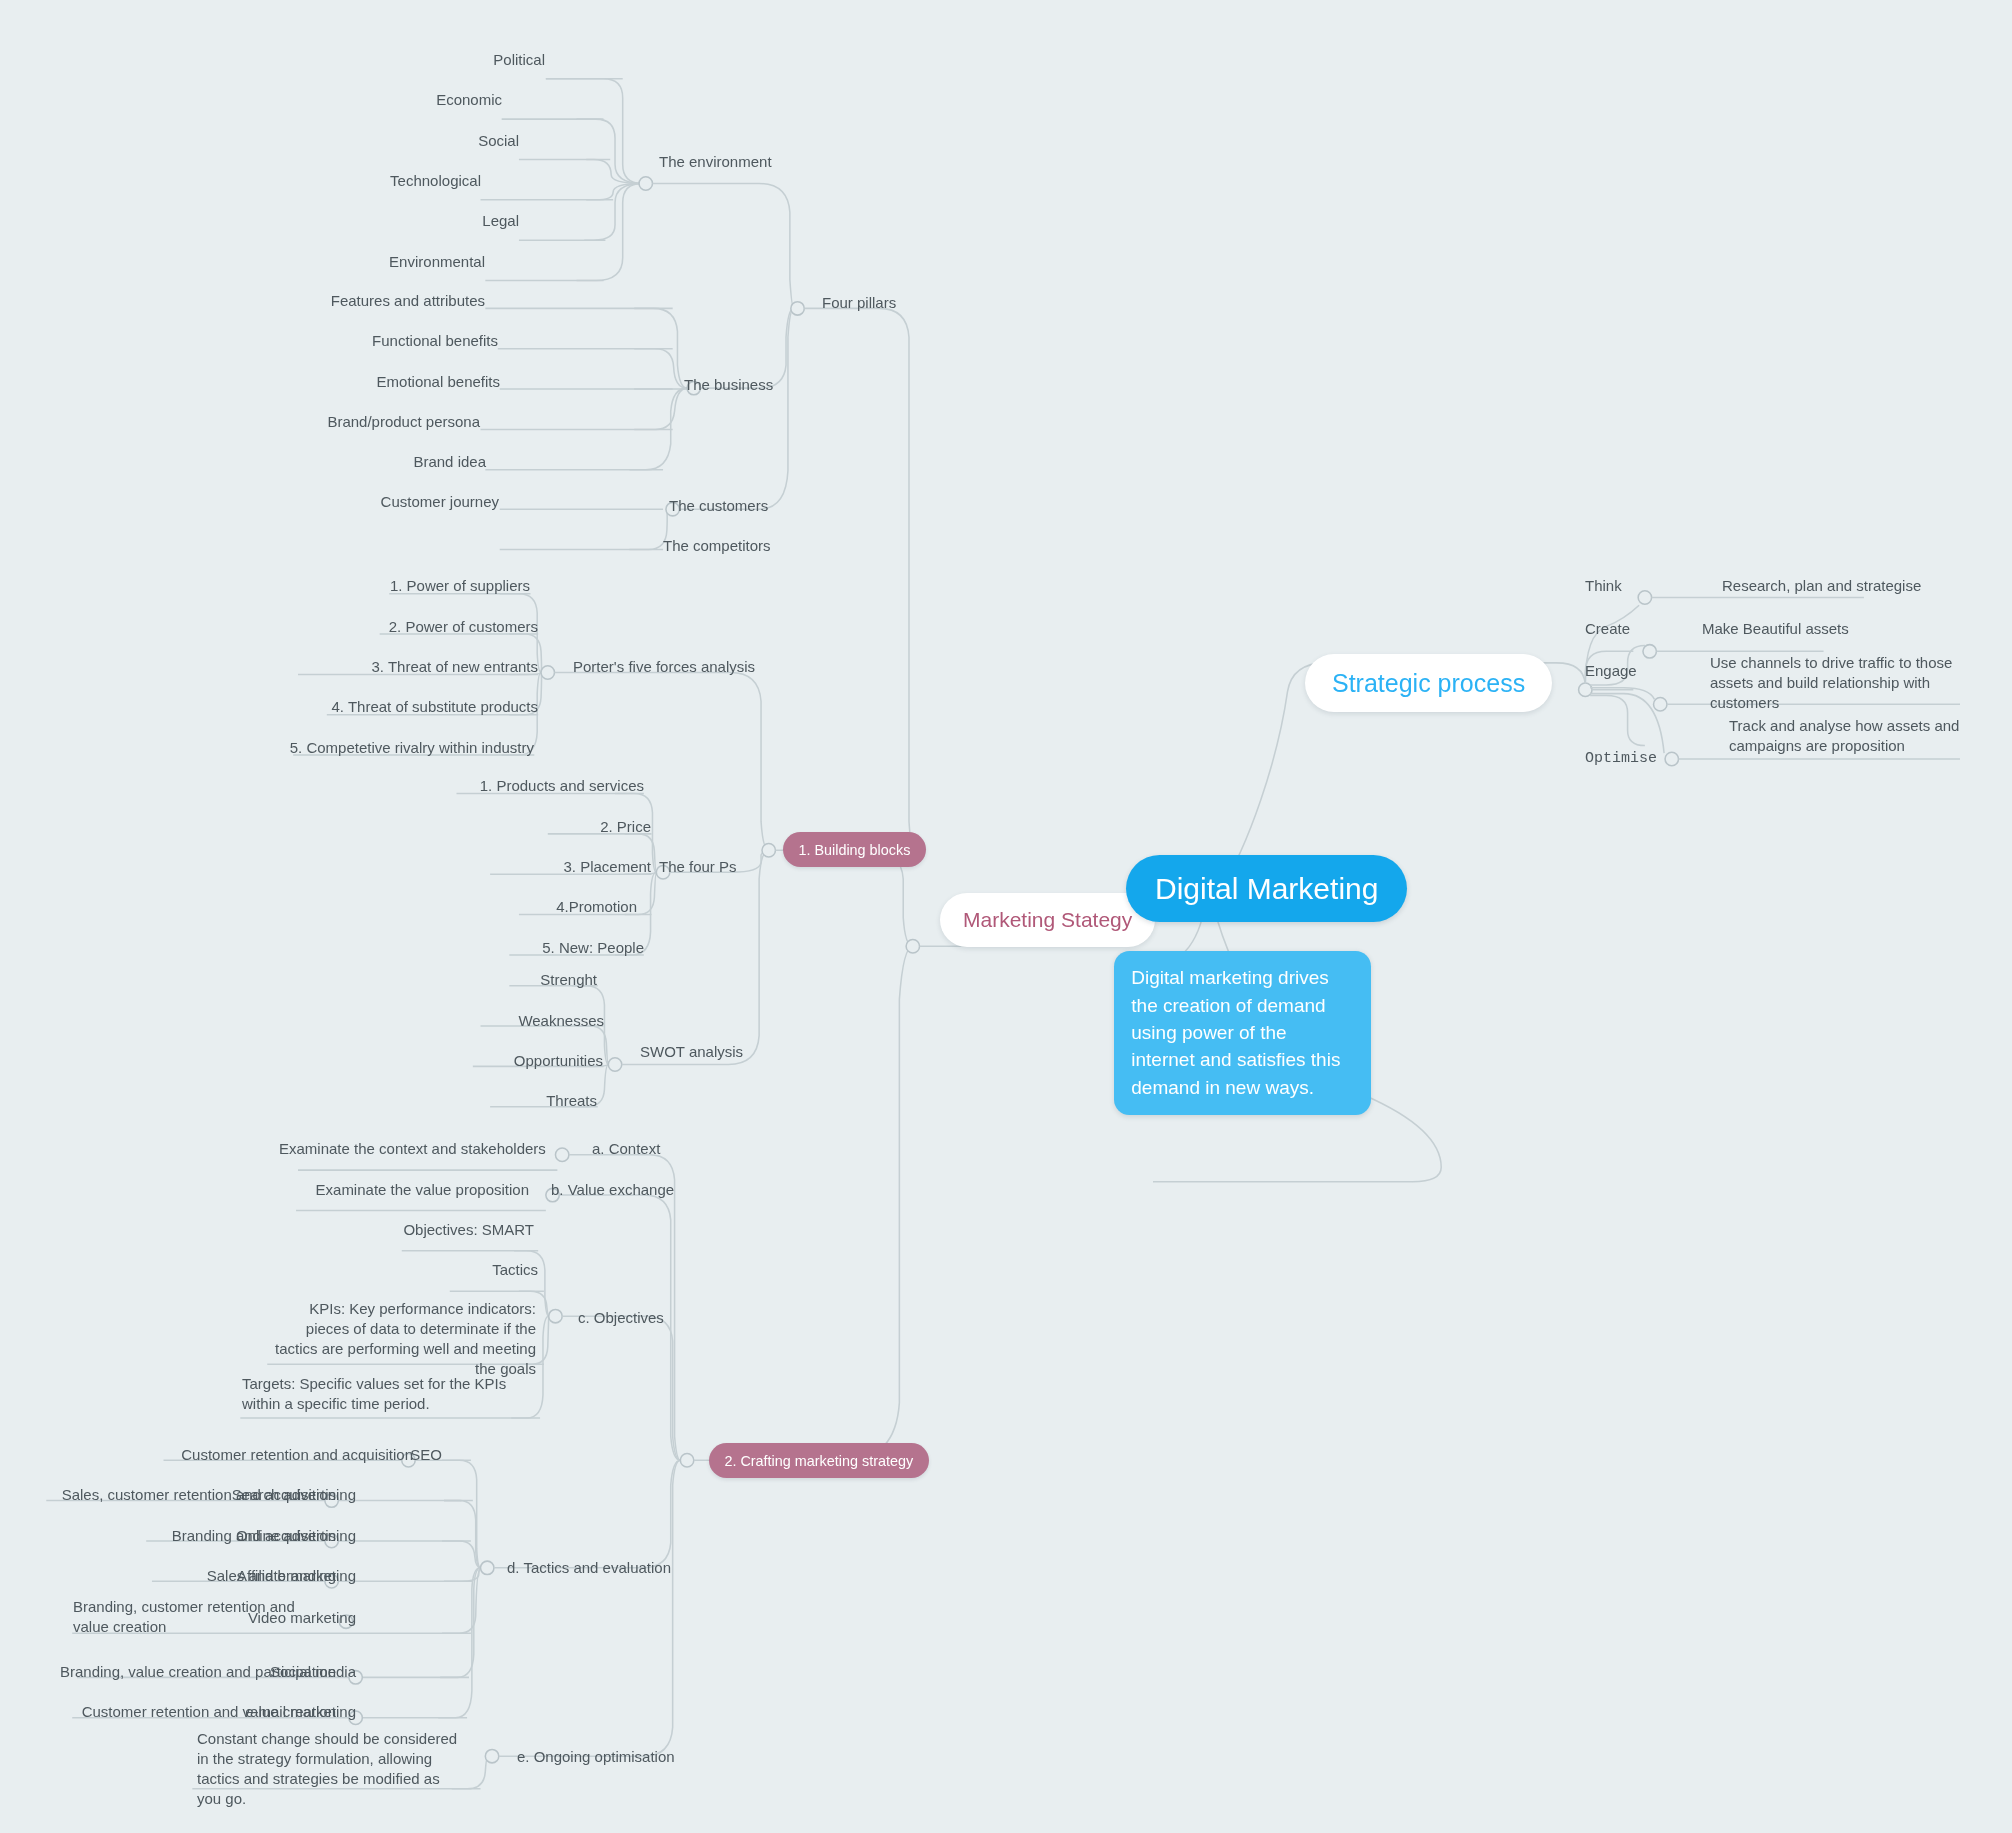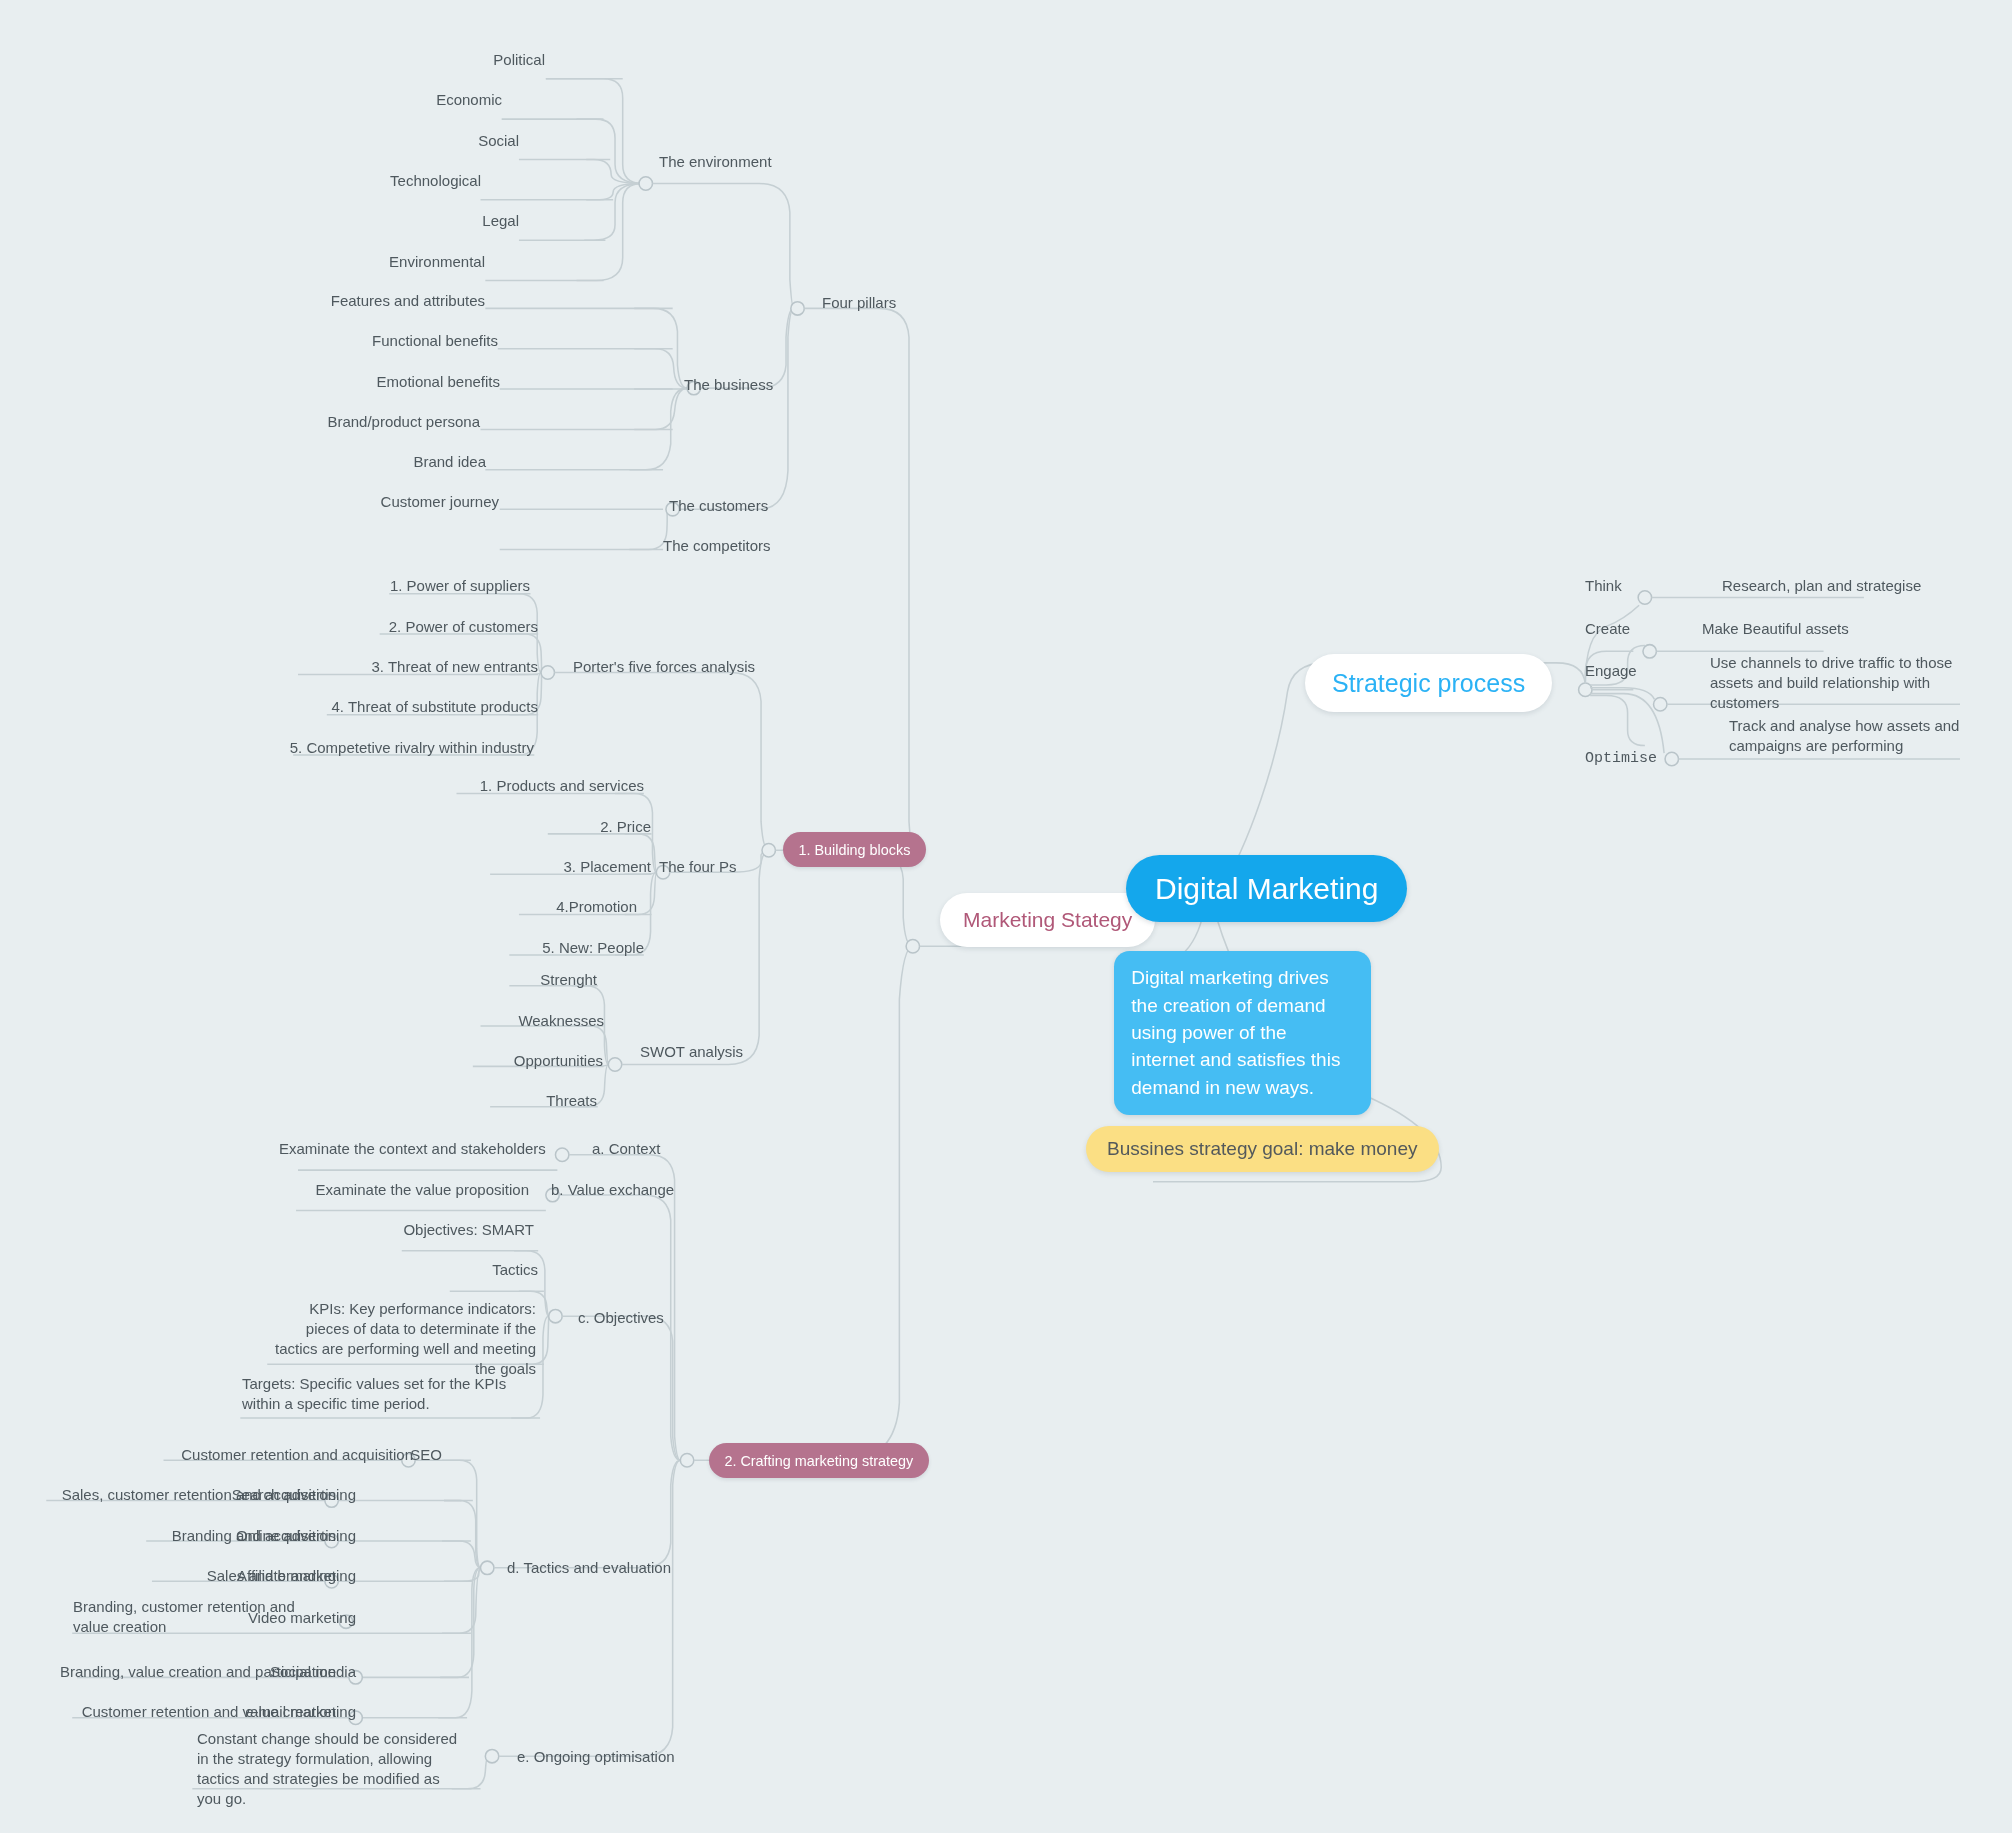--- a/index.html
+++ b/index.html
@@ -369,34 +369,31 @@
   </div>
 
   <div class="pill central" style="left:1126px; top:855px; height:67px;">
     <span>Digital Marketing</span>
   </div>
 
   <div class="card" style="left:1114px; top:951px; width:257px;">
     <span>Digital marketing drives the creation of demand using power of the internet and satisfies this demand in new ways.</span>
   </div>
 
-  <div class="pill yellow" style="left:1086px; top:1126px; height:46px;">
-    <span>Bussines strategy goal: make money</span>
-  </div>
 
   <div class="pill white-blue" style="left:1305px; top:654px; height:58px;">
     <span>Strategic process</span>
   </div>
 
   <div class="node left" style="left:1585px; top:576px; width:106px;">Think</div>
   <div class="node left" style="left:1722px; top:576px; width:423px;">Research, plan and strategise</div>
 
   <div class="node left" style="left:1585px; top:619px; width:106px;">Create</div>
   <div class="node left" style="left:1702px; top:619px; width:423px;">Make Beautiful assets</div>
 
   <div class="node left" style="left:1585px; top:661px; width:106px;">Engage</div>
   <div class="node left wrap" style="left:1710px; top:653px; width:288px;">Use channels to drive traffic to those assets and build relationship with customers</div>
 
   <div class="node left" style="left:1585px; top:749px; width:115px;font-family:Liberation Mono, monospace;">Optimise</div>
-  <div class="node left wrap" style="left:1729px; top:716px; width:279px;">Track and analyse how assets and campaigns are performing</div>
+  <div class="node left wrap" style="left:1729px; top:716px; width:279px;">Track and analyse how assets and campaigns are proposition</div>
 
 </div>
 
 
 </body></html>

